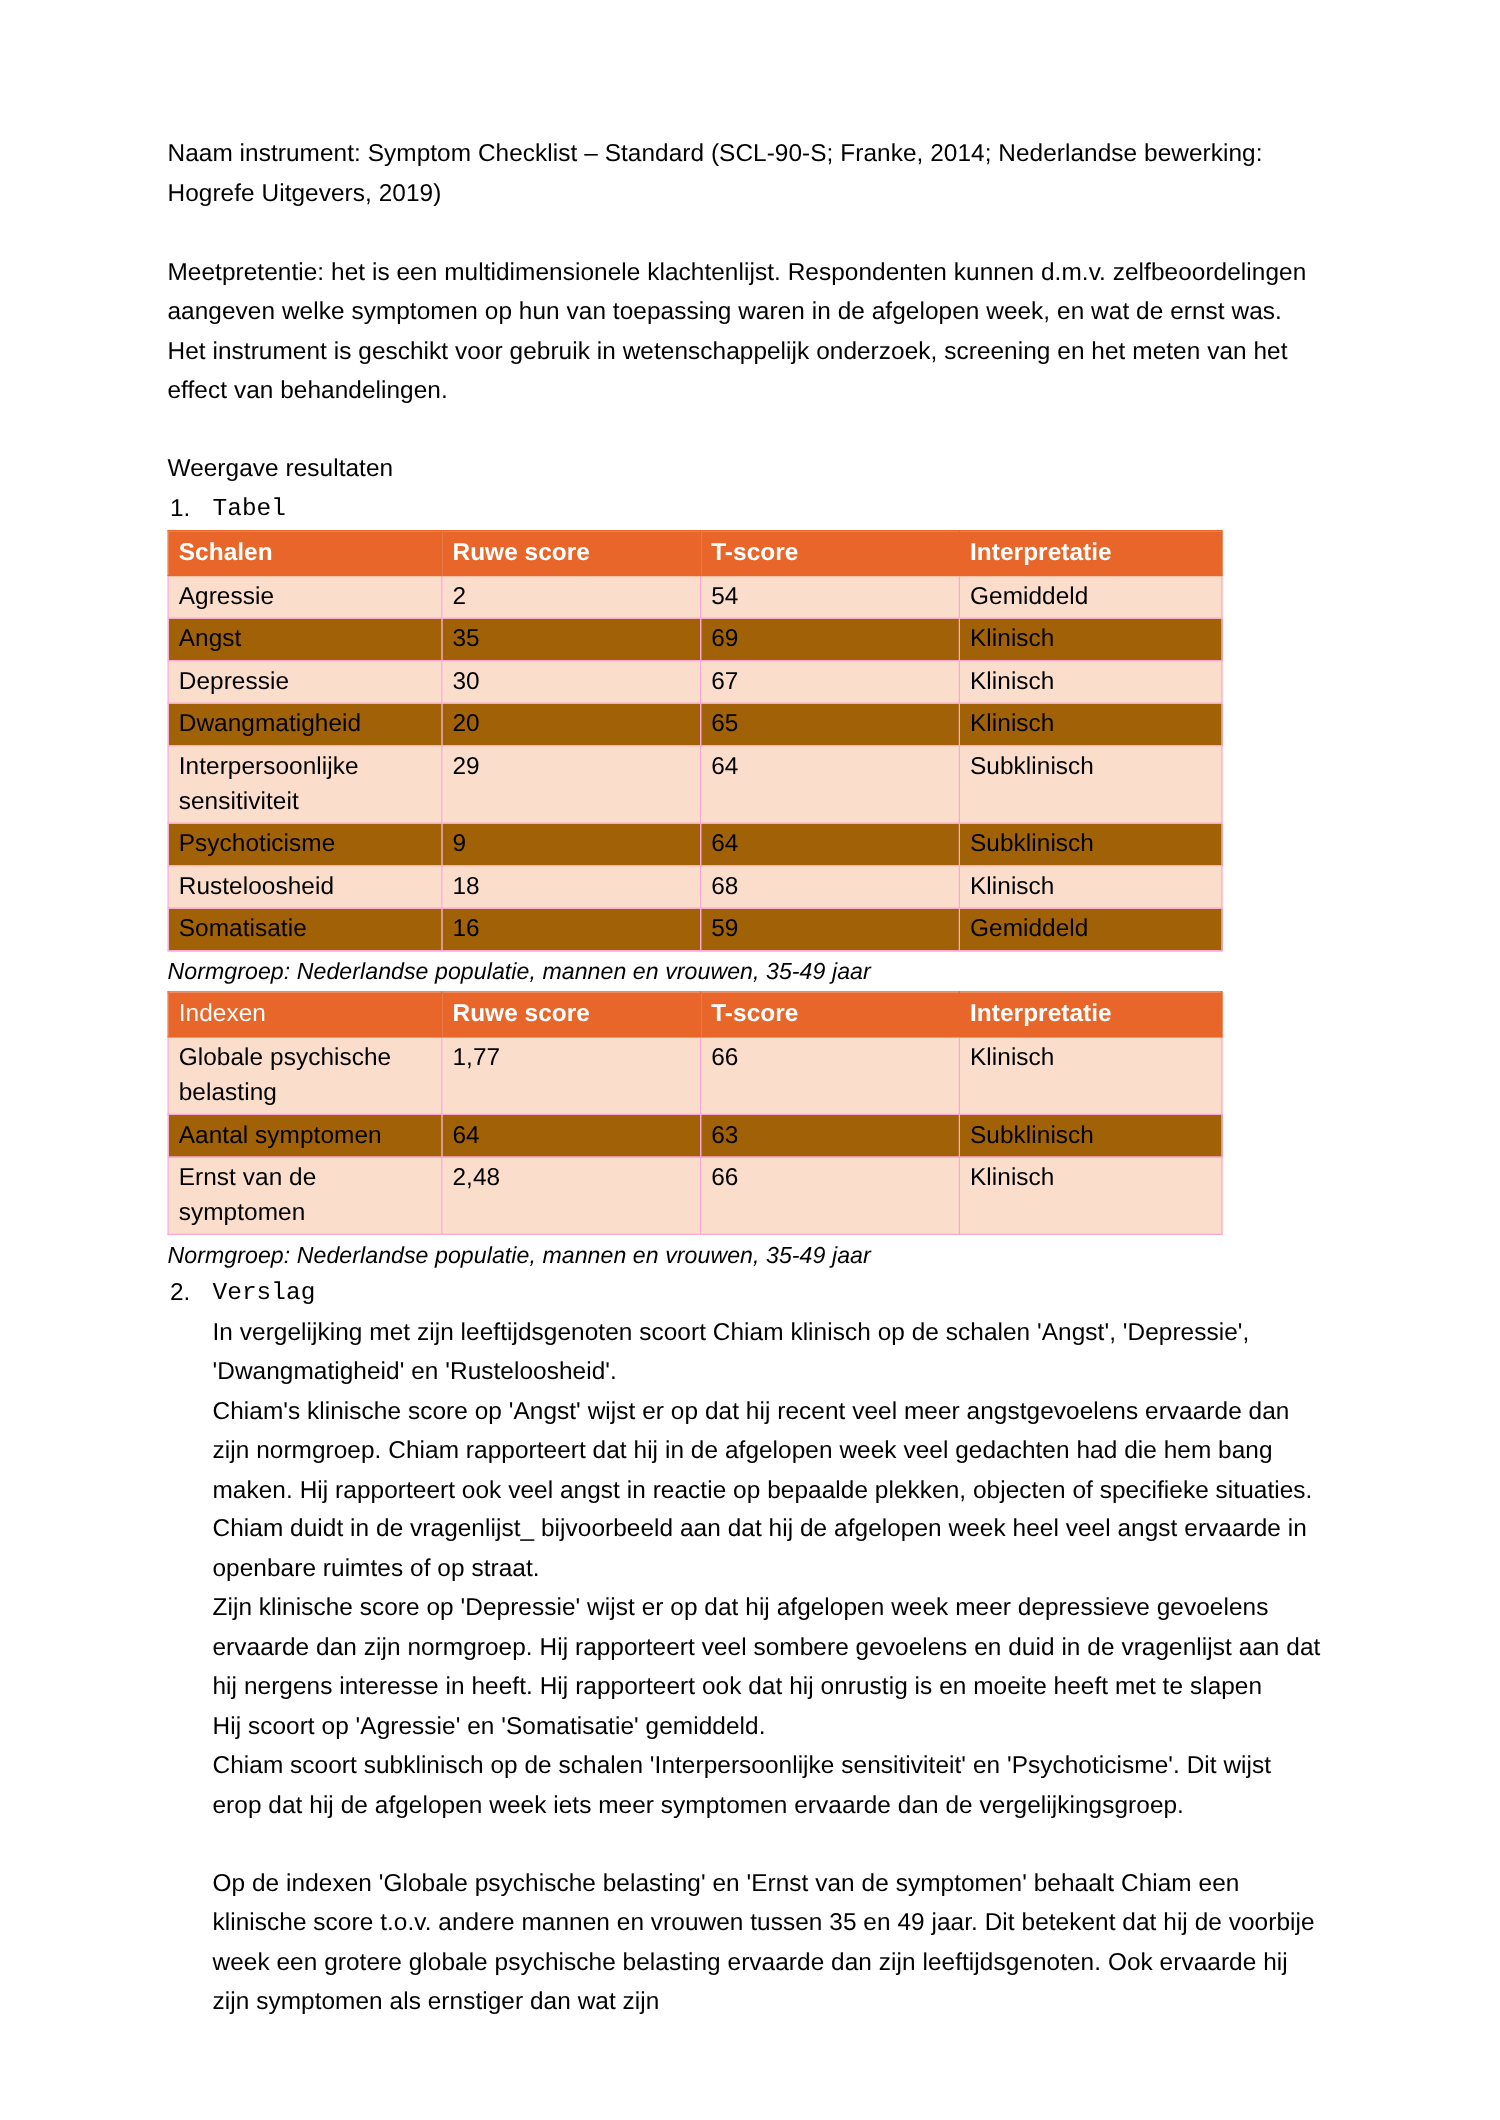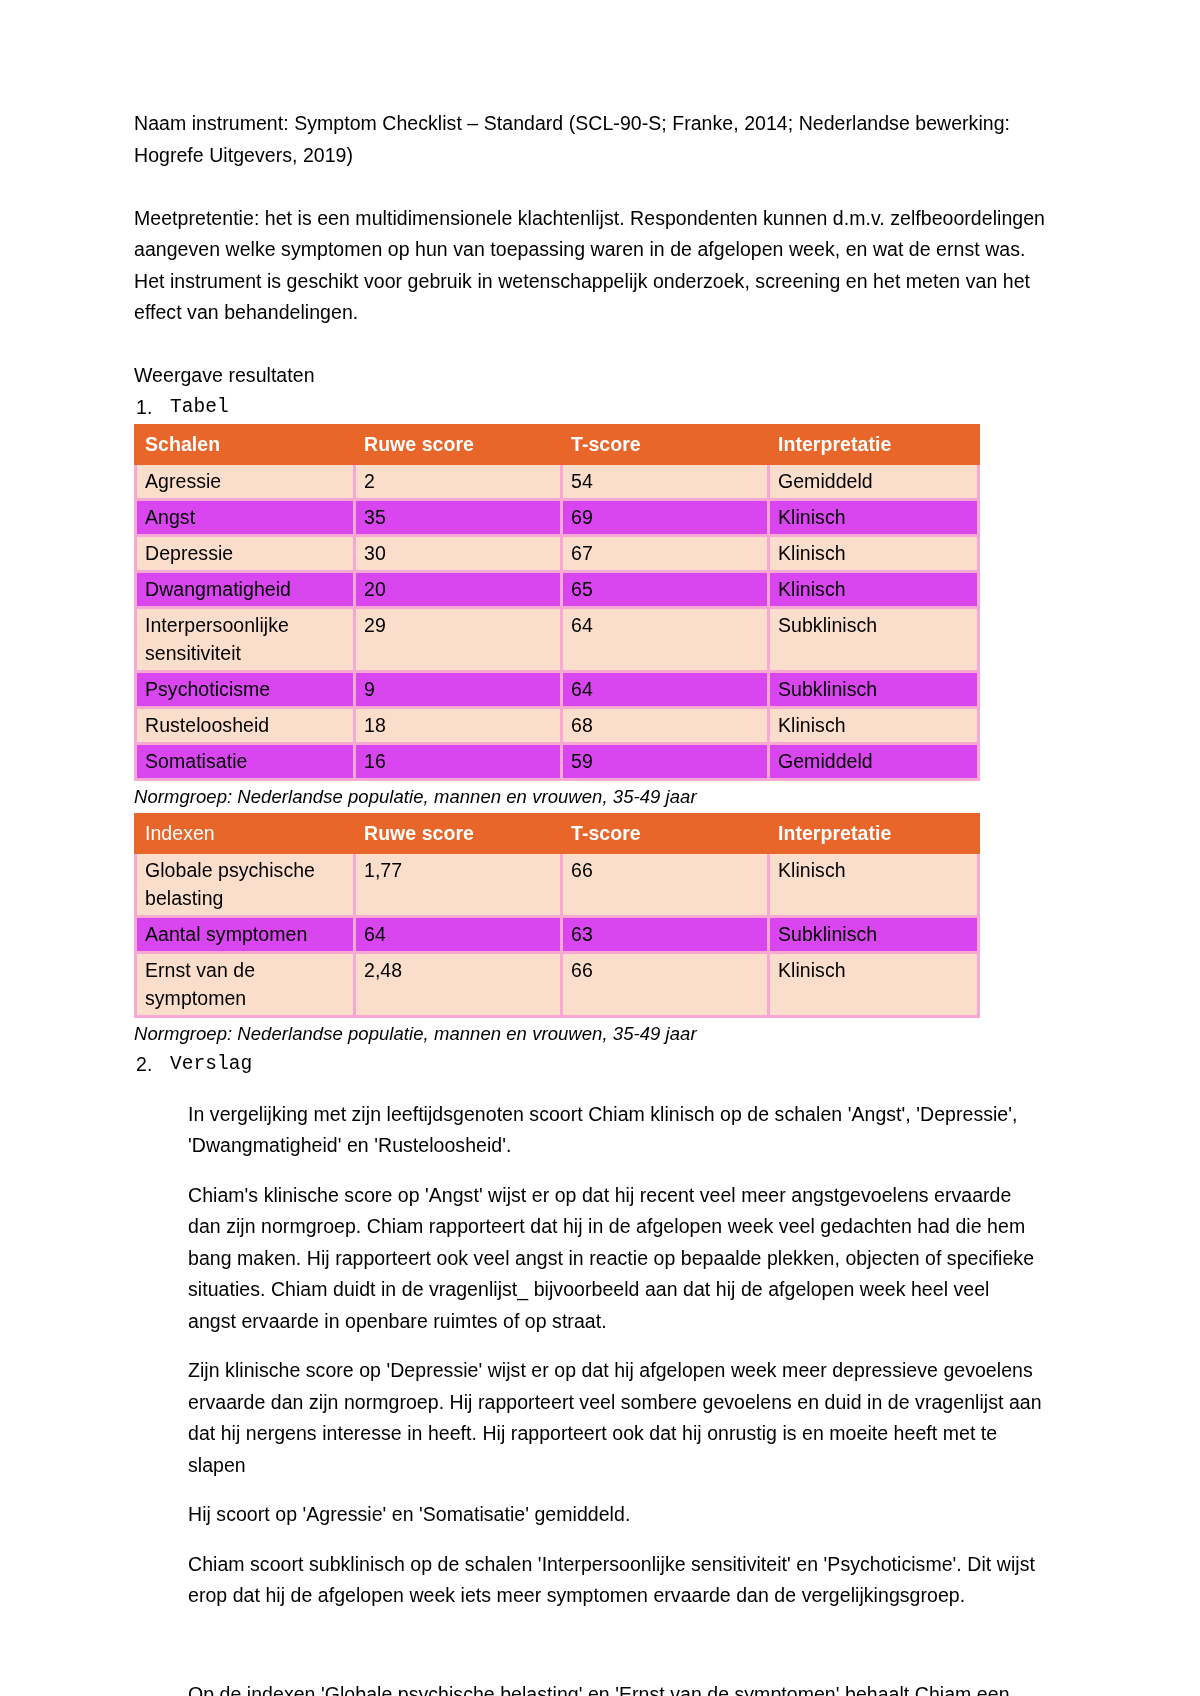--- a/index.html
+++ b/index.html
@@ -38,21 +38,21 @@
     width: 843px;
     table-layout: fixed;
     margin: 0;
   }
   table.scores col.c1 { width: 219px; }
   table.scores col.c2 { width: 207px; }
   table.scores col.c3 { width: 207px; }
   table.scores col.c4 { width: 210px; }
   table.scores th,
   table.scores td {
-    border: 3px solid #f9a8d4;
+    border: 1px solid #f9a8d4;
     padding: 2px 8px 3px 8px;
     font-size: 19.5px;
     line-height: 28px;
     text-align: left;
     vertical-align: top;
     font-weight: normal;
   }
   table.scores thead th {
     background: #e8662a;
     color: #ffffff;
@@ -61,21 +61,21 @@
     padding-top: 3px;
     padding-bottom: 4px;
   }
   table.scores thead th.plain {
     font-weight: normal;
   }
   table.scores tbody tr.shade td {
     background: #fbddcb;
   }
   table.scores tbody tr.plain td {
-    background: #d946ef;
+    background: #a16207;
   }
   td.tall, th.tall { height: 28px; }
   .normgroep {
     font-style: italic;
     font-size: 18.5px;
     line-height: 30px;
     margin: 0;
     padding-top: 1px;
   }
   
@@ -90,21 +90,21 @@
     box-sizing: border-box;
   }
   .numbered .item-body {
     flex: 1 1 auto;
     font-family: Liberation Mono, monospace;
   }
   .verslag-body {
     padding-left: 36px;
   }
   .verslag-body p.block {
-    margin: 18px;
+    margin: 0;
   }
   .tbl-wrap { margin-top: 1px; }
 </style>
 </head>
 <body>
 
 <div class="page">
   <div class="doc-body">
 
     <p class="block">Naam instrument:  Symptom Checklist – Standard (SCL-90-S; Franke, 2014; Nederlandse bewerking: Hogrefe Uitgevers, 2019)</p>

